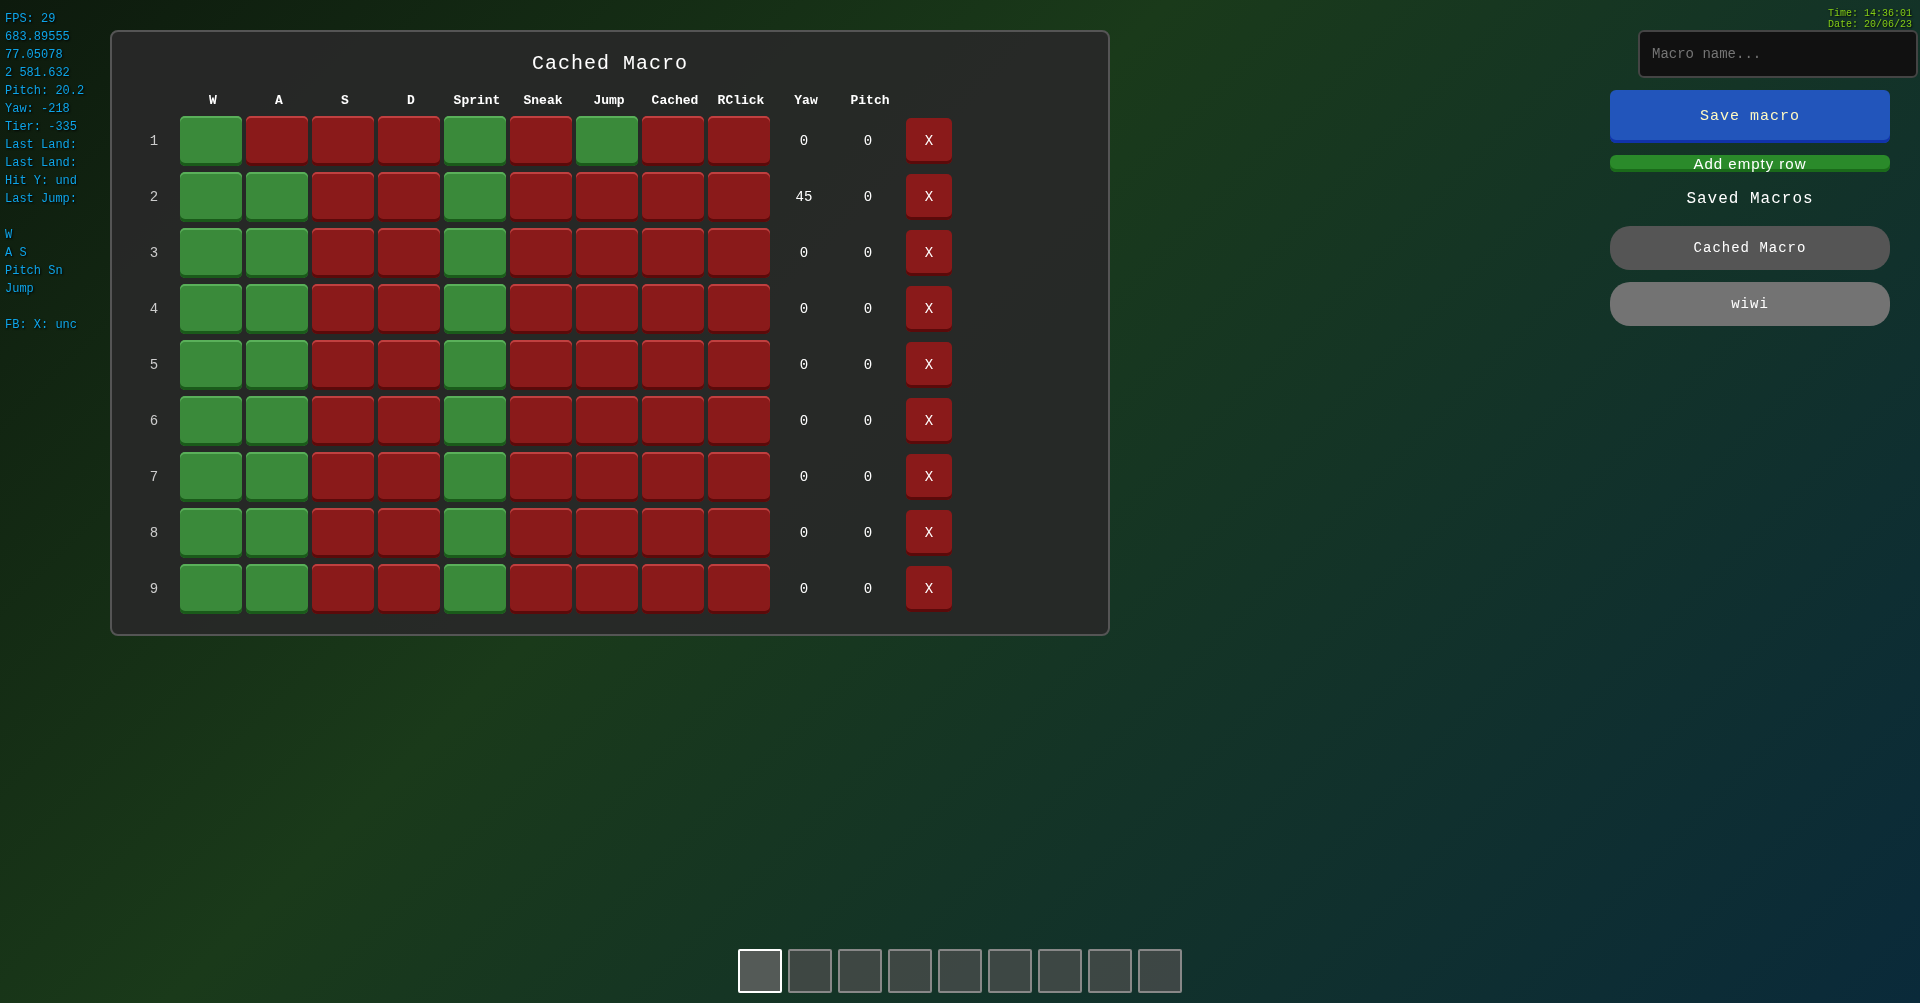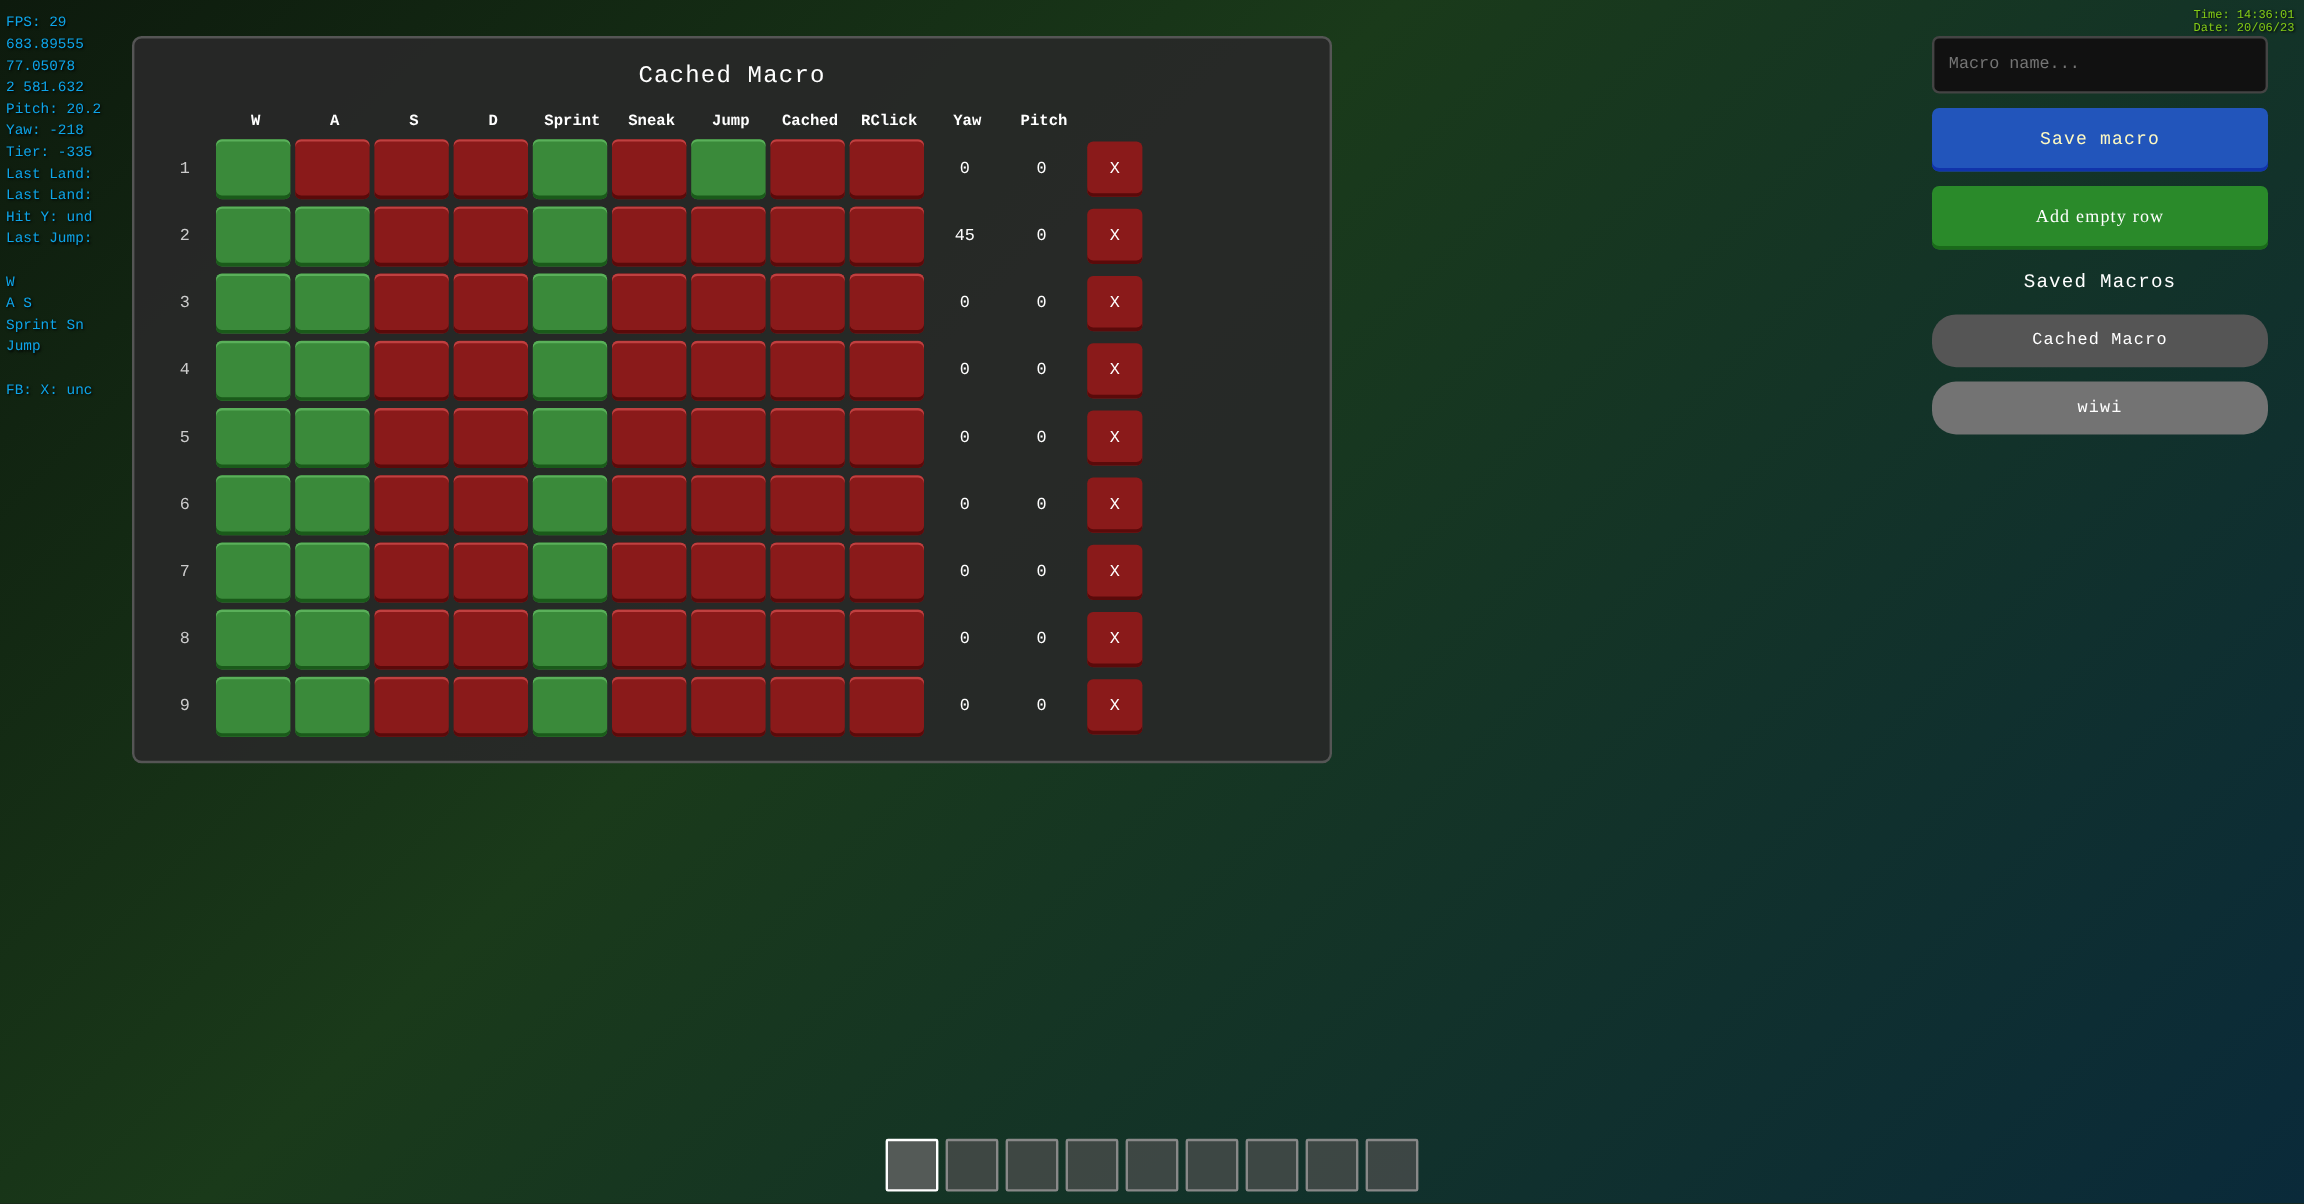--- a/index.html
+++ b/index.html
@@ -162,20 +162,21 @@
     .macro-name-input {
       width: 100%;
       background: #111111;
       border: 2px solid #444;
       border-radius: 6px;
       padding: 14px 12px;
       color: #888888;
       font-family: 'Courier New', monospace;
       font-size: 14px;
       outline: none;
+      margin-left: 28px;
     }
 
     .save-macro-btn {
       width: 100%;
       background: #2255bb;
       border: none;
       border-radius: 6px;
       padding: 18px;
       color: #fef9c3;
       font-family: 'Courier New', monospace;
@@ -183,23 +184,22 @@
       cursor: pointer;
       letter-spacing: 1px;
       box-shadow: inset 0 -3px 0 #1133aa;
     }
 
     .add-empty-row-btn {
       width: 100%;
       background: #2a8a2a;
       border: none;
       border-radius: 6px;
-      padding: 18px;
-      color: #ffffff;
-      font-family: Liberation Serif, serif;
+      color: #ffffff;
+      font-family: Liberation Sans, sans-serif;
       font-size: 15px;
       cursor: pointer;
       letter-spacing: 1px;
       box-shadow: inset 0 -3px 0 #1a6a1a;
     }
 
     .saved-macros-label {
       text-align: center;
       color: #ffffff;
       font-family: 'Courier New', monospace;
@@ -265,21 +265,21 @@
   <span class="hud-line">Pitch: 20.2</span>
   <span class="hud-line">Yaw: -218</span>
   <span class="hud-line">Tier: -335</span>
   <span class="hud-line">Last Land:</span>
   <span class="hud-line">Last Land:</span>
   <span class="hud-line">Hit Y: und</span>
   <span class="hud-line">Last Jump:</span>
   <br>
   <span class="hud-line">W</span>
   <span class="hud-line">A  S</span>
-  <span class="hud-line">Sprint  Sn</span>
+  <span class="hud-line">Pitch  Sn</span>
   <span class="hud-line">Jump</span>
   <br>
   <span class="hud-line">FB: X: unc</span>
 </div>
 
 <div class="macro-panel">
   <div class="panel-title">Cached Macro</div>
 
   <div class="header-row">
     <span class="col-header col-btn">W</span>

